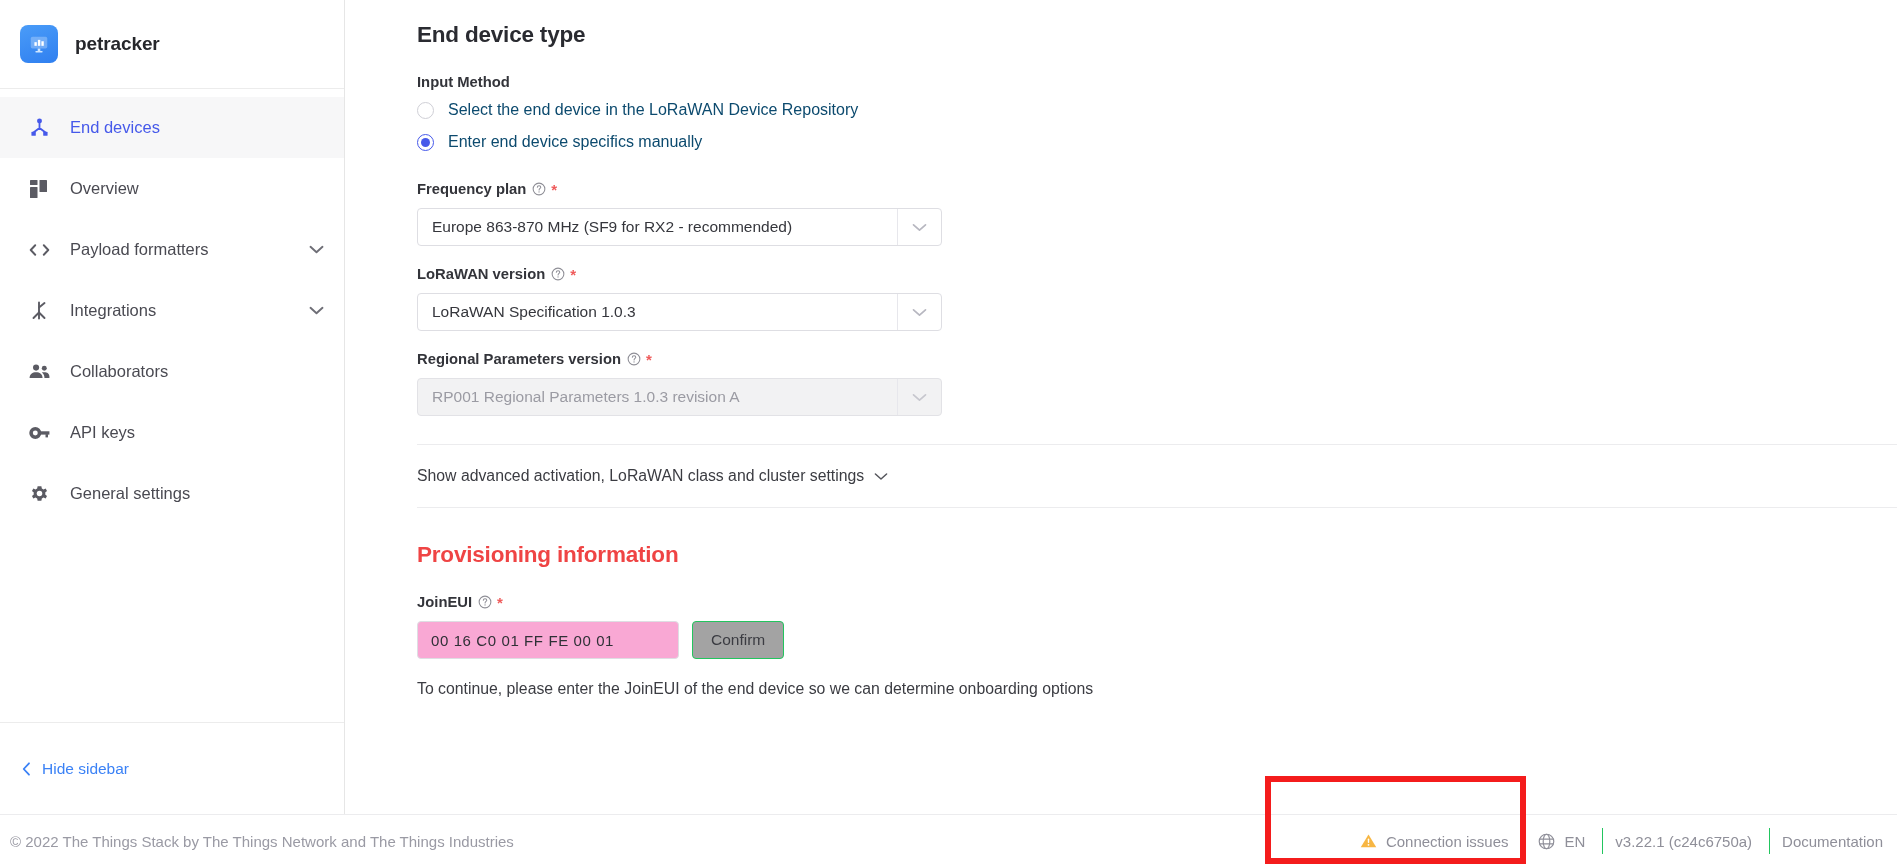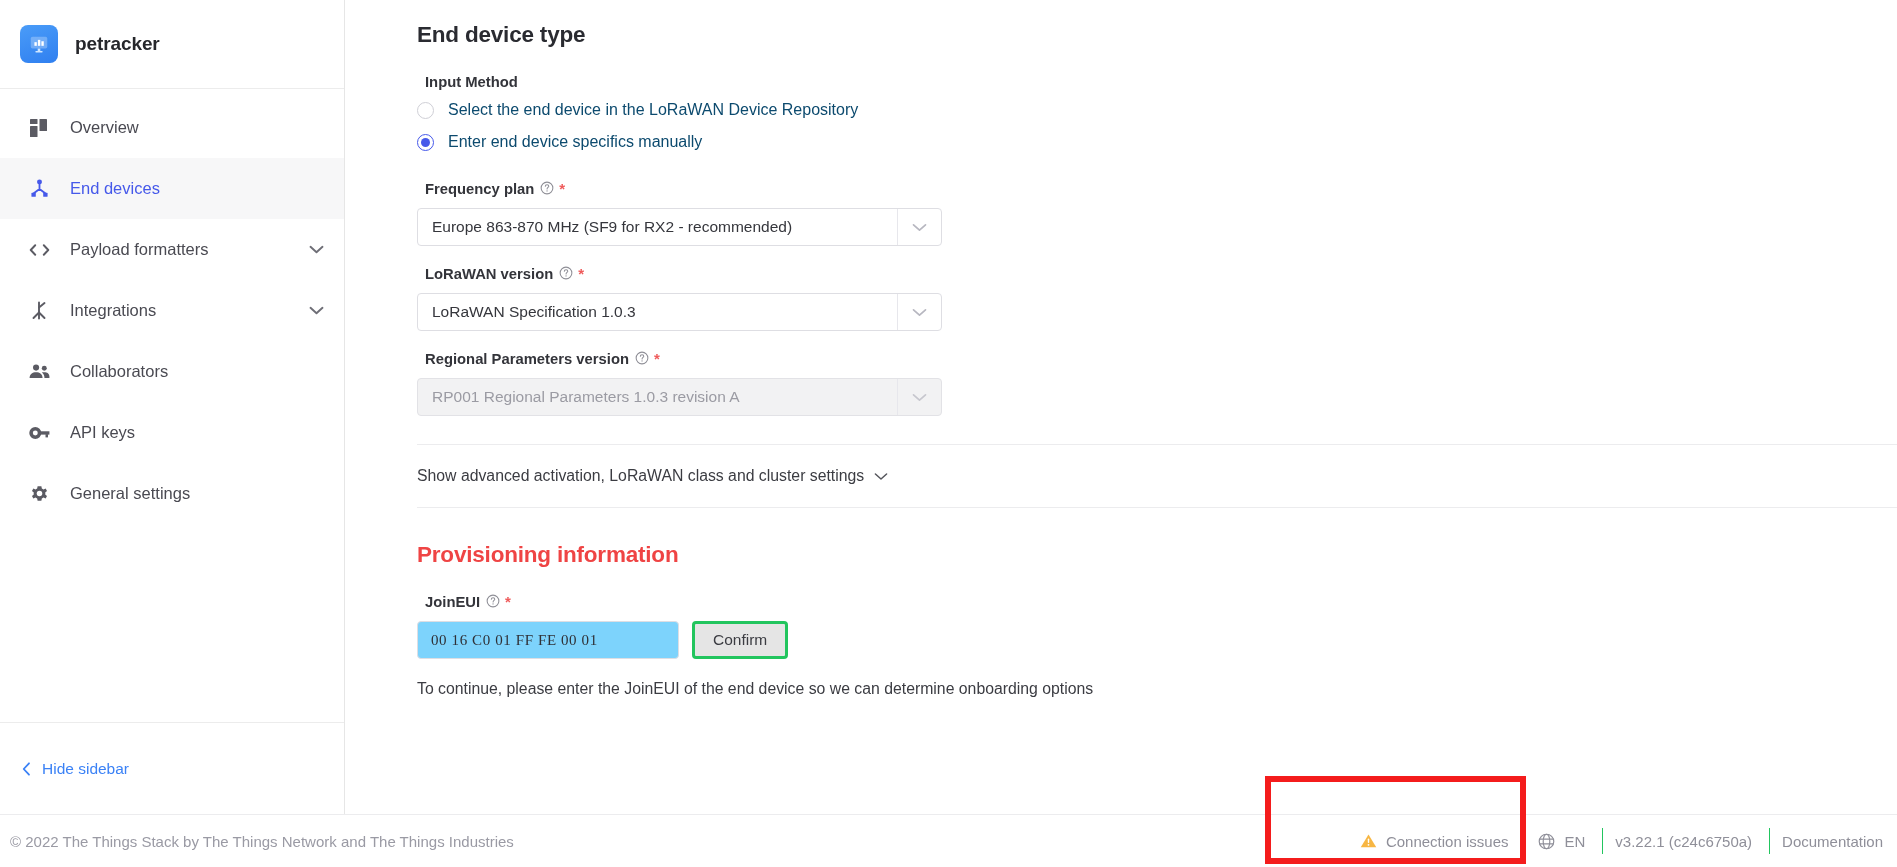--- a/index.html
+++ b/index.html
@@ -98,23 +98,22 @@
     font-weight: 700;
     color: #2a2b31;
     letter-spacing: -0.2px;
     margin-bottom: 26px;
   }
   .field-label {
     font-size: 14.8px;
     font-weight: 700;
     color: #33343a;
     display: flex;
-    align-items: flex-start;
+    align-items: center;
     margin-bottom: 11px;
-    margin-left: 8px;
   }
   .q-icon { margin-left: 6px; color:#8e8e96; display:inline-flex; align-items:center;}
   .req { color: #ef5b5b; margin-left: 5px; font-size: 15px; line-height: 1; }
 
   .radio-row {
     display: flex; align-items: center;
     margin-bottom: 14px;
     cursor: pointer;
   }
   .radio {
@@ -172,34 +171,34 @@
   .adv-toggle .chev-d { margin-left: 10px; display:flex; color:#55565c;}
 
   h2.section-title2 {
     font-size: 22.5px; font-weight: 700; color: #ef4444;
     margin: 34px 0 26px 0; letter-spacing:-0.2px;
   }
   .eui-row { display: flex; align-items: center; }
   .eui-input {
     width: 262px; height: 38px;
     border: 1px solid #dedee3; border-radius: 4px;
-    font-family: Liberation Serif, serif;
+    font-family: Liberation Sans, sans-serif;
     font-size: 15px; color: #2f3036;
     padding: 0 13px;
     letter-spacing: 0.6px;
-    background: #7dd3fc;
+    background: #f9a8d4;
     display:flex; align-items:center;
   }
   .confirm-btn {
     margin-left: 13px;
     height: 38px;
     padding: 0 18px;
-    border: 3px solid #22c55e;
+    border: 1px solid #22c55e;
     border-radius: 4px;
-    background: #e5e5e5;
+    background: #a3a3a3;
     font-size: 15.5px;
     color: #3b3c42;
     display:flex; align-items:center;
     cursor: pointer;
     font-family: "Liberation Sans", sans-serif;
   }
   .hint { margin-top: 21px; font-size: 15.8px; color: #3b3c42; }
 
   
   .footer {
@@ -253,41 +252,41 @@
             <rect x="14.6" y="9" width="2.6" height="5" fill="#ffffff"></rect>
             <rect x="10.6" y="17" width="2.8" height="3" fill="#cfe6ff"></rect>
             <rect x="8" y="19.6" width="8" height="1.6" rx="0.8" fill="#cfe6ff"></rect>
           </svg>
         </div>
         <div class="brand-name">petracker</div>
       </div>
 
       <nav class="nav">
 
-        <div class="nav-item">
-          <span class="nav-icon">
-            <svg width="18" height="18" viewBox="0 0 18 18" fill="currentColor">
-              <rect x="0" y="0" width="7.5" height="5" rx="0.6"></rect>
-              <rect x="9.5" y="0" width="7.5" height="12" rx="0.6"></rect>
-              <rect x="0" y="7" width="7.5" height="11" rx="0.6"></rect>
-            </svg>
-          </span>
-          <span class="nav-label">Overview</span>
-        </div>
-
         <div class="nav-item active">
           <span class="nav-icon">
             <svg width="19" height="19" viewBox="0 0 20 20" fill="currentColor">
               <circle cx="10" cy="3.2" r="2.6"></circle>
               <path d="M10 5.6 L10 10.5 M10 10.5 L4 15 M10 10.5 L16 15" stroke="currentColor" stroke-width="1.9" fill="none" stroke-linecap="round"></path>
               <rect x="1.5" y="14.6" width="4.6" height="4.2" rx="0.7"></rect>
               <rect x="13.9" y="14.6" width="4.6" height="4.2" rx="0.7"></rect>
             </svg>
           </span>
           <span class="nav-label">End devices</span>
+        </div>
+
+        <div class="nav-item">
+          <span class="nav-icon">
+            <svg width="18" height="18" viewBox="0 0 18 18" fill="currentColor">
+              <rect x="0" y="0" width="7.5" height="5" rx="0.6"></rect>
+              <rect x="9.5" y="0" width="7.5" height="12" rx="0.6"></rect>
+              <rect x="0" y="7" width="7.5" height="11" rx="0.6"></rect>
+            </svg>
+          </span>
+          <span class="nav-label">Overview</span>
         </div>
 
 
         <div class="nav-item">
           <span class="nav-icon">
             <svg width="21" height="16" viewBox="0 0 22 16" fill="none" stroke="currentColor" stroke-width="2" stroke-linecap="round" stroke-linejoin="round">
               <polyline points="6.5,3 1.8,8 6.5,13"></polyline>
               <polyline points="15.5,3 20.2,8 15.5,13"></polyline>
             </svg>
           </span>

